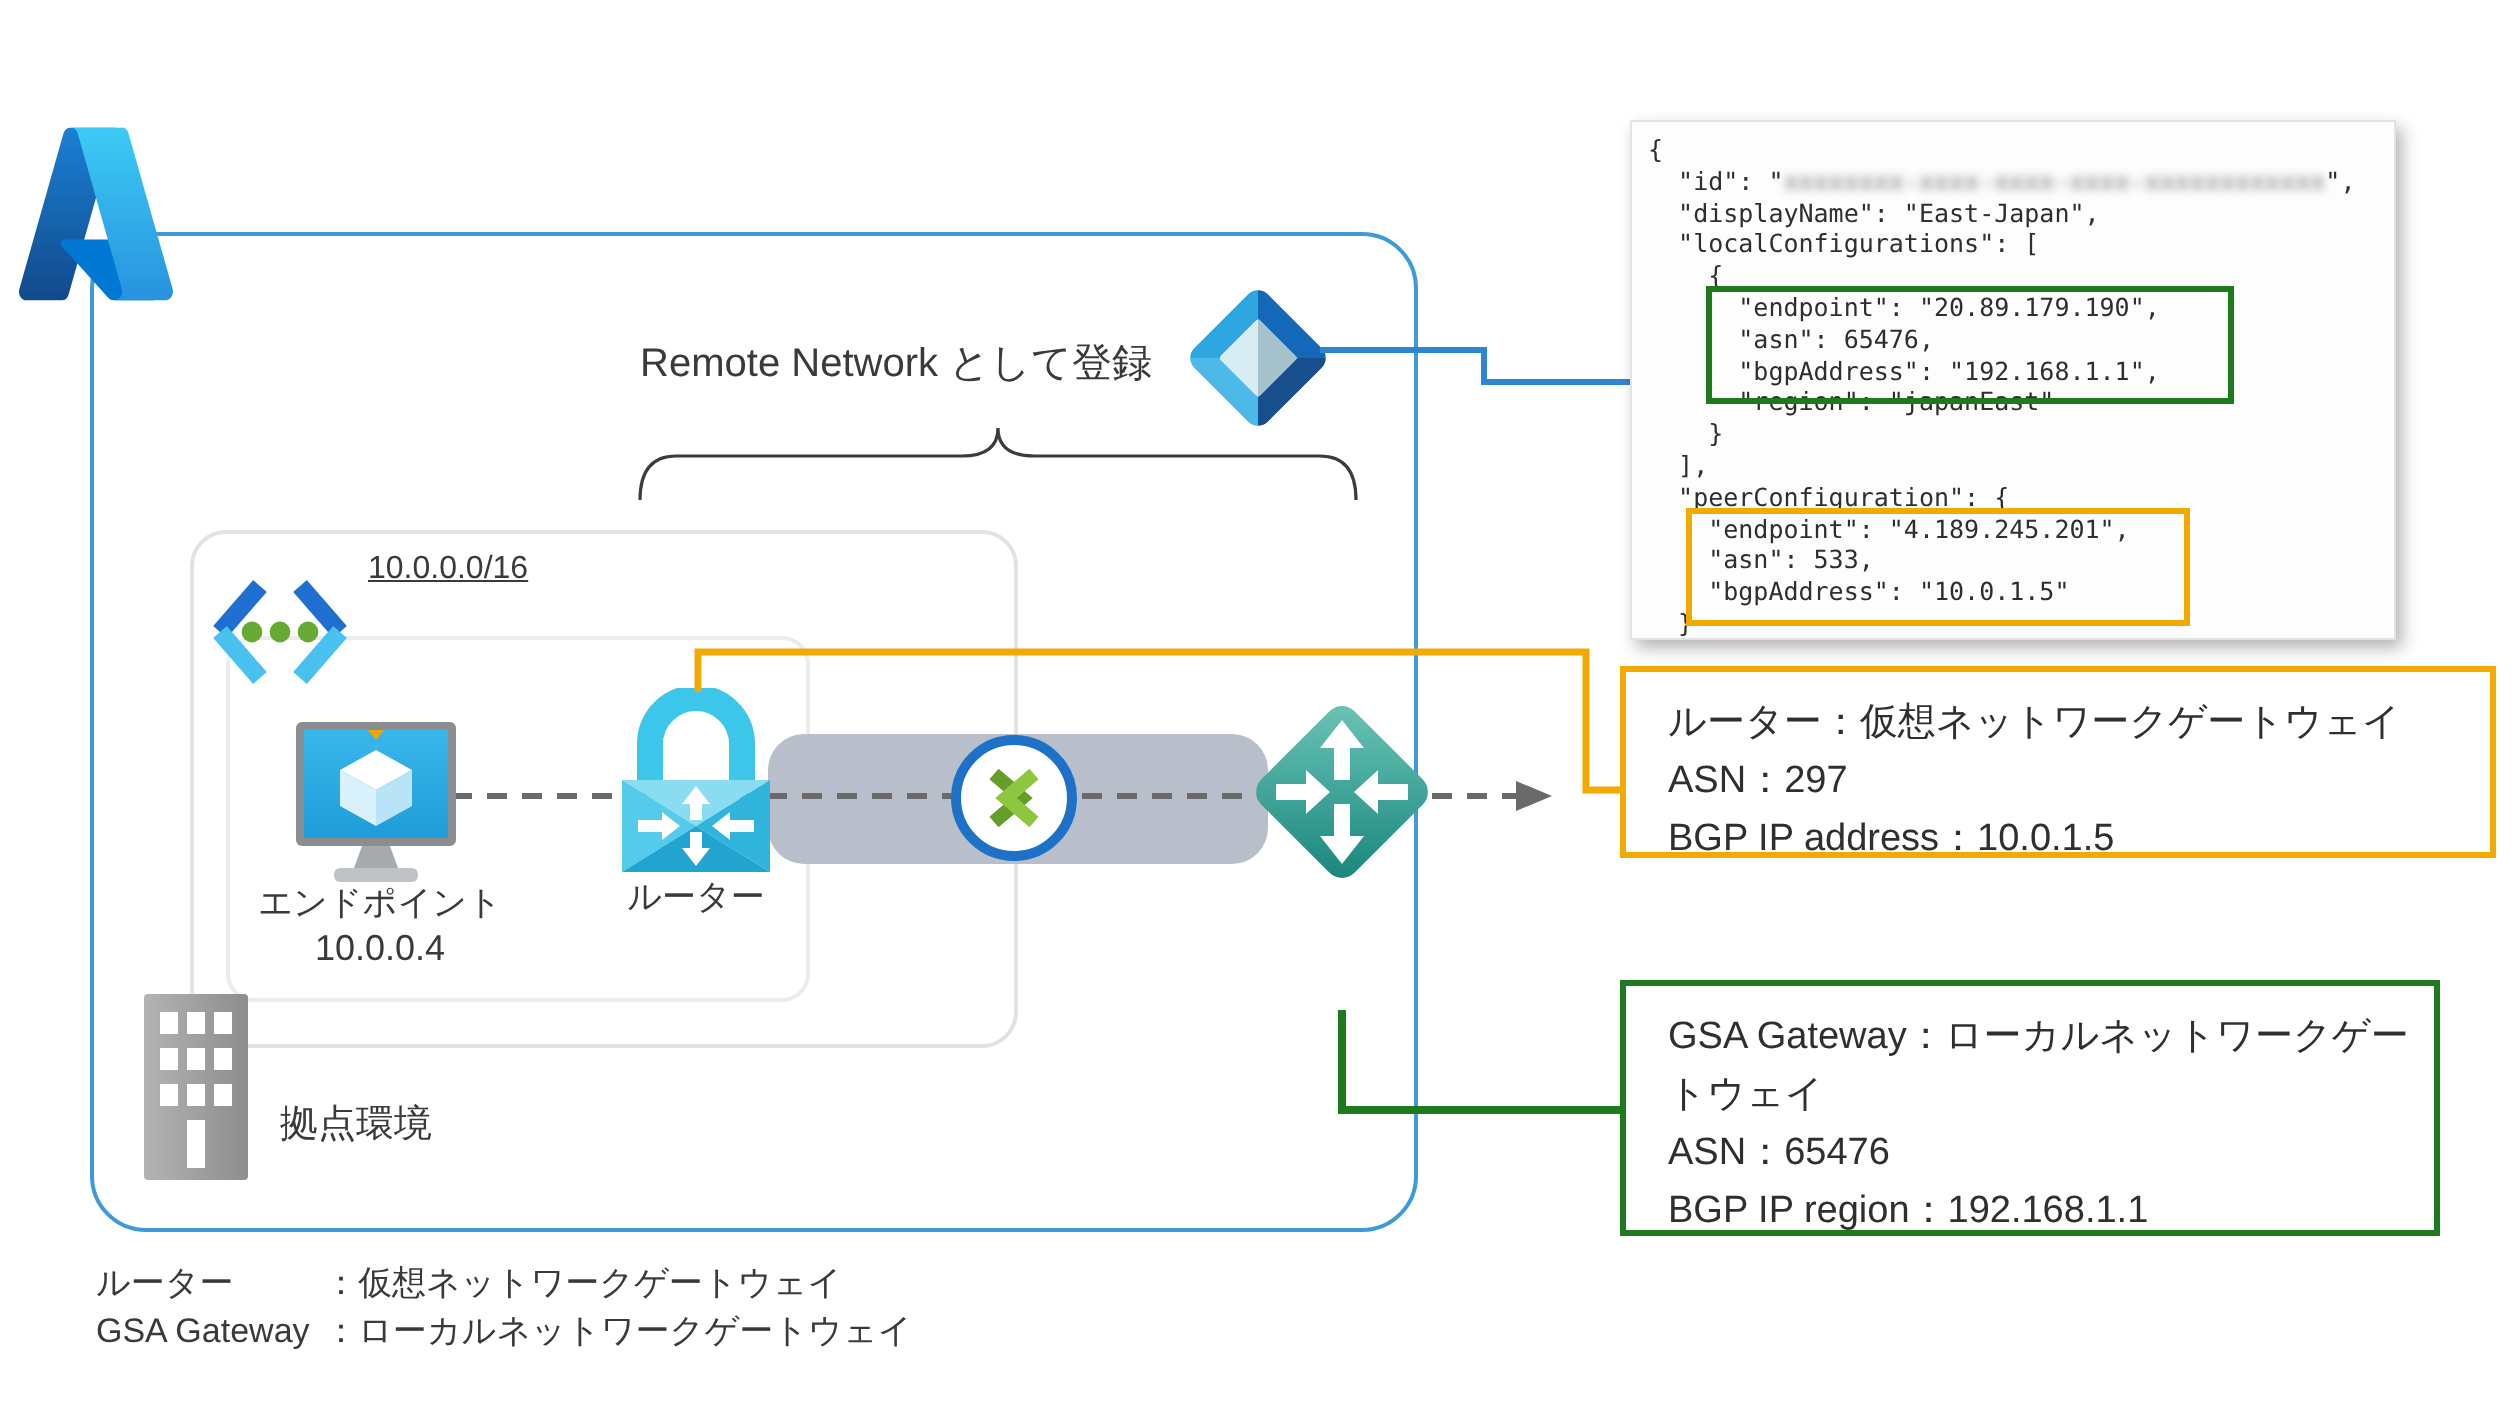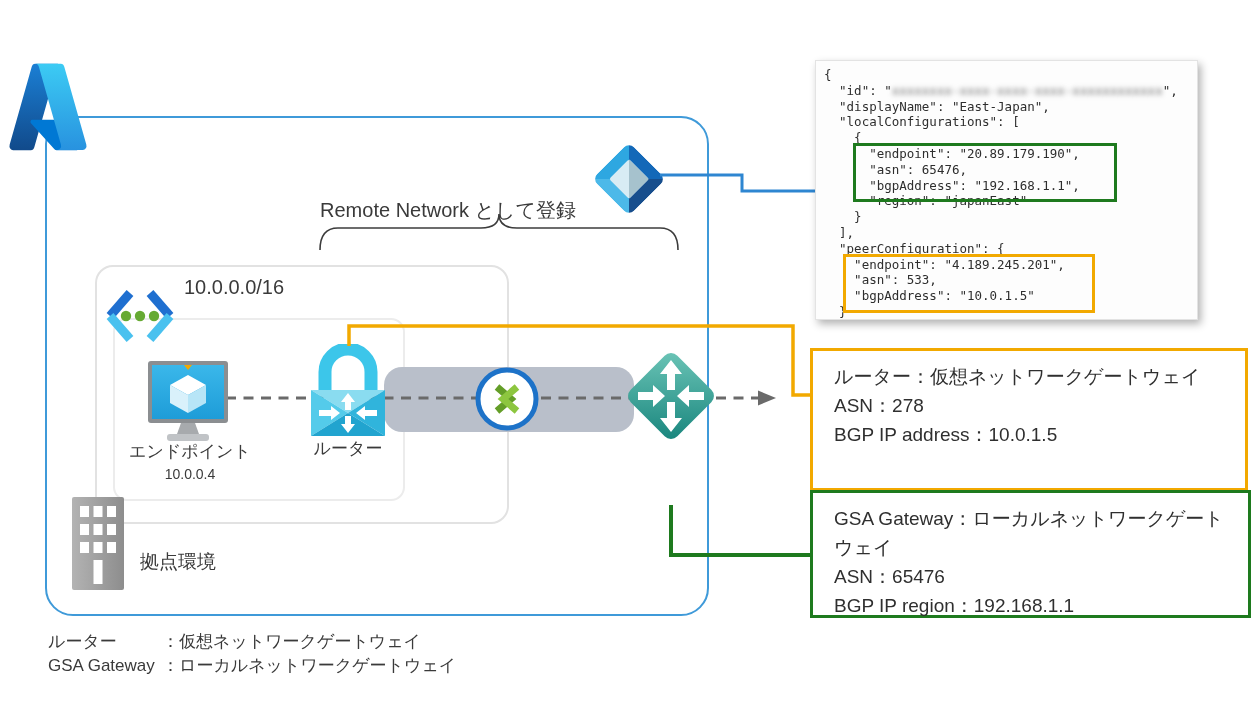--- a/index.html
+++ b/index.html
@@ -9,45 +9,45 @@
   
   .blue-frame{left:45px;top:116px;width:660px;height:496px;border:2.5px solid #3f9ad9;
               border-radius:28px;z-index:1;}
   .vnet-box{left:95px;top:265px;width:410px;height:255px;border:2px solid #e2e2e2;
             border-radius:18px;background:#fff;z-index:1;}
   .inner-box{left:113px;top:318px;width:288px;height:179px;border:2px solid #ececec;
              border-radius:14px;background:#fff;z-index:1;}
   .tunnel-bar{left:384px;top:367px;width:250px;height:65px;border-radius:18px;
               background:#b9bfca;z-index:2;}
   
-  .remote-label{left:297px;top:168px;width:302px;text-align:center;font-size:20px;z-index:4;margin-top:29px;}
-  .cidr-label{left:184px;top:276px;font-size:20px;z-index:4;}
+  .remote-label{left:297px;top:168px;width:302px;text-align:center;font-size:20px;z-index:4;}
+  .cidr-label{left:184px;top:276px;font-size:16px;z-index:4;text-decoration:underline;}
   .node-label{font-size:17px;text-align:center;line-height:23px;z-index:4;}
   .endpoint-label{left:128px;top:440px;width:124px;}
-  .endpoint-ip{font-size:14px;}
+  .endpoint-ip{font-size:18px;}
   .router-label{left:308px;top:437px;width:80px;}
   .s2s-label{left:441px;top:449px;width:134px;}
   .gsa-label{left:625px;top:454px;width:92px;}
   .site-label{left:140px;top:549px;font-size:19px;z-index:4;}
   
   .json-panel{left:815px;top:60px;width:383px;height:260px;background:#fdfdfd;
               border:1px solid #e3e3e3;box-shadow:3px 4px 8px rgba(0,0,0,.30);
               padding:6px 0 0 8px;box-sizing:border-box;z-index:4;
               font-family:"DejaVu Sans Mono","Liberation Mono",monospace;
               font-size:12.5px;line-height:15.8px;color:#2e2e2e;}
   .code-line{white-space:pre;height:15.8px;}
   .blur-id{filter:blur(2.4px);color:#6e6e6e;}
   .hl{position:absolute;z-index:5;}
   .hl-green{left:37px;top:82px;width:258px;height:53px;border:3px solid #1e7a1e;}
   .hl-yellow{left:27px;top:193px;width:246px;height:53px;border:3px solid #f2a900;}
   
   .info-box{box-sizing:border-box;background:#fff;padding:11px 10px 0 21px;
             font-size:19px;line-height:29px;color:#2f2f2f;z-index:4;}
-  .router-box{left:810px;top:348px;width:438px;height:143px;border:3.5px solid #f2a900;}
-  .gsa-box{left:810px;top:490px;width:441px;height:128px;border:3.5px solid #1e7a1e;}
+  .router-box{left:810px;top:333px;width:438px;height:96px;border:3.5px solid #f2a900;}
+  .gsa-box{left:810px;top:490px;width:410px;height:128px;border:3.5px solid #1e7a1e;}
   
   .legend{left:48px;top:630px;font-size:17px;line-height:23.5px;z-index:4;}
   .legend-term{display:inline-block;width:114px;}
   
   .icon{z-index:3;}
   .conn{z-index:4;}
   svg{display:block;}
 </style>
 </head>
 <body>
@@ -247,21 +247,21 @@
           <rect x="35" y="45" width="9" height="11"></rect>
         <rect x="21.5" y="63" width="9" height="24"></rect>
       </g>
     </svg>
   </div>
   <div class="abs site-label">拠点環境</div>
 
   <div class="abs info-box router-box">
 
   <div class="info-line">ルーター：仮想ネットワークゲートウェイ</div>
-      <div class="info-line">ASN：278</div>
+      <div class="info-line">ASN：297</div>
       <div class="info-line">BGP IP address：10.0.1.5</div>
     </div>
 
   <div class="abs info-box gsa-box">
 
   <div class="info-line">GSA Gateway：ローカルネットワークゲートウェイ</div>
       <div class="info-line">ASN：65476</div>
       <div class="info-line">BGP IP region：192.168.1.1</div>
     </div>
 

